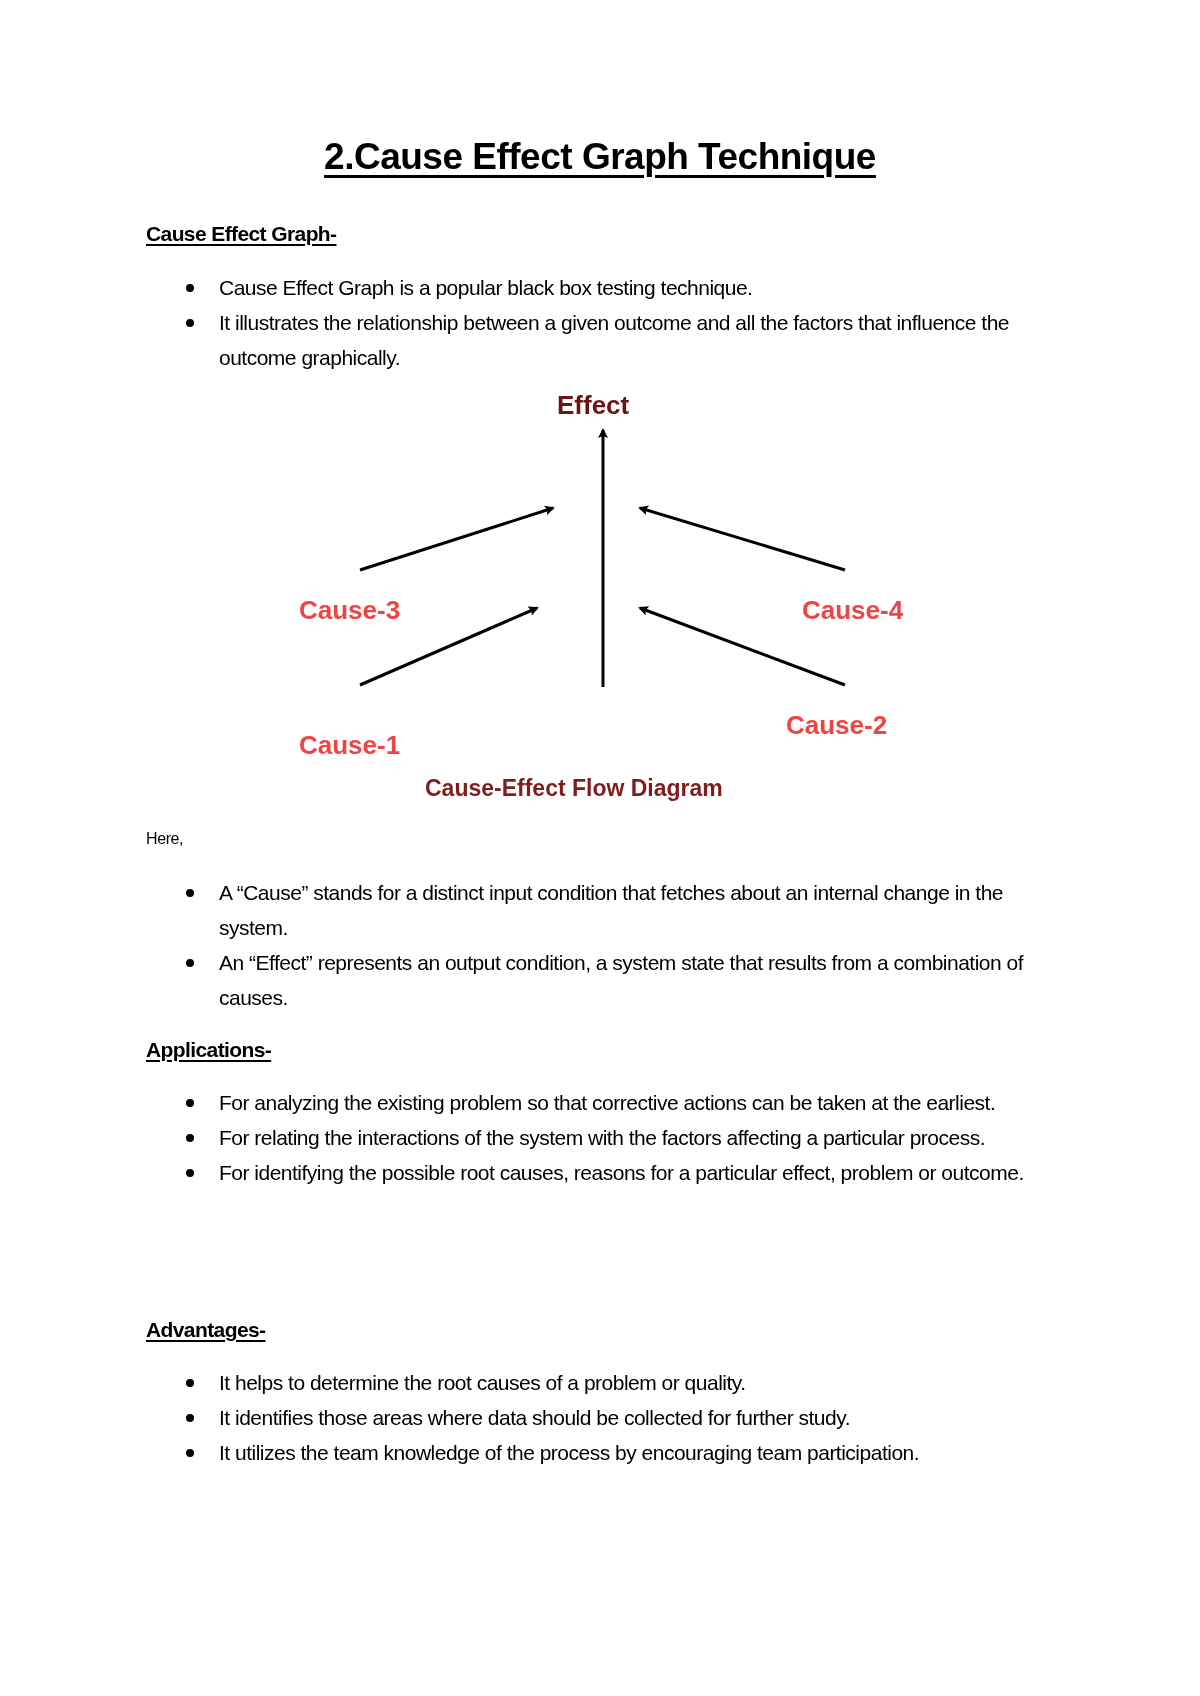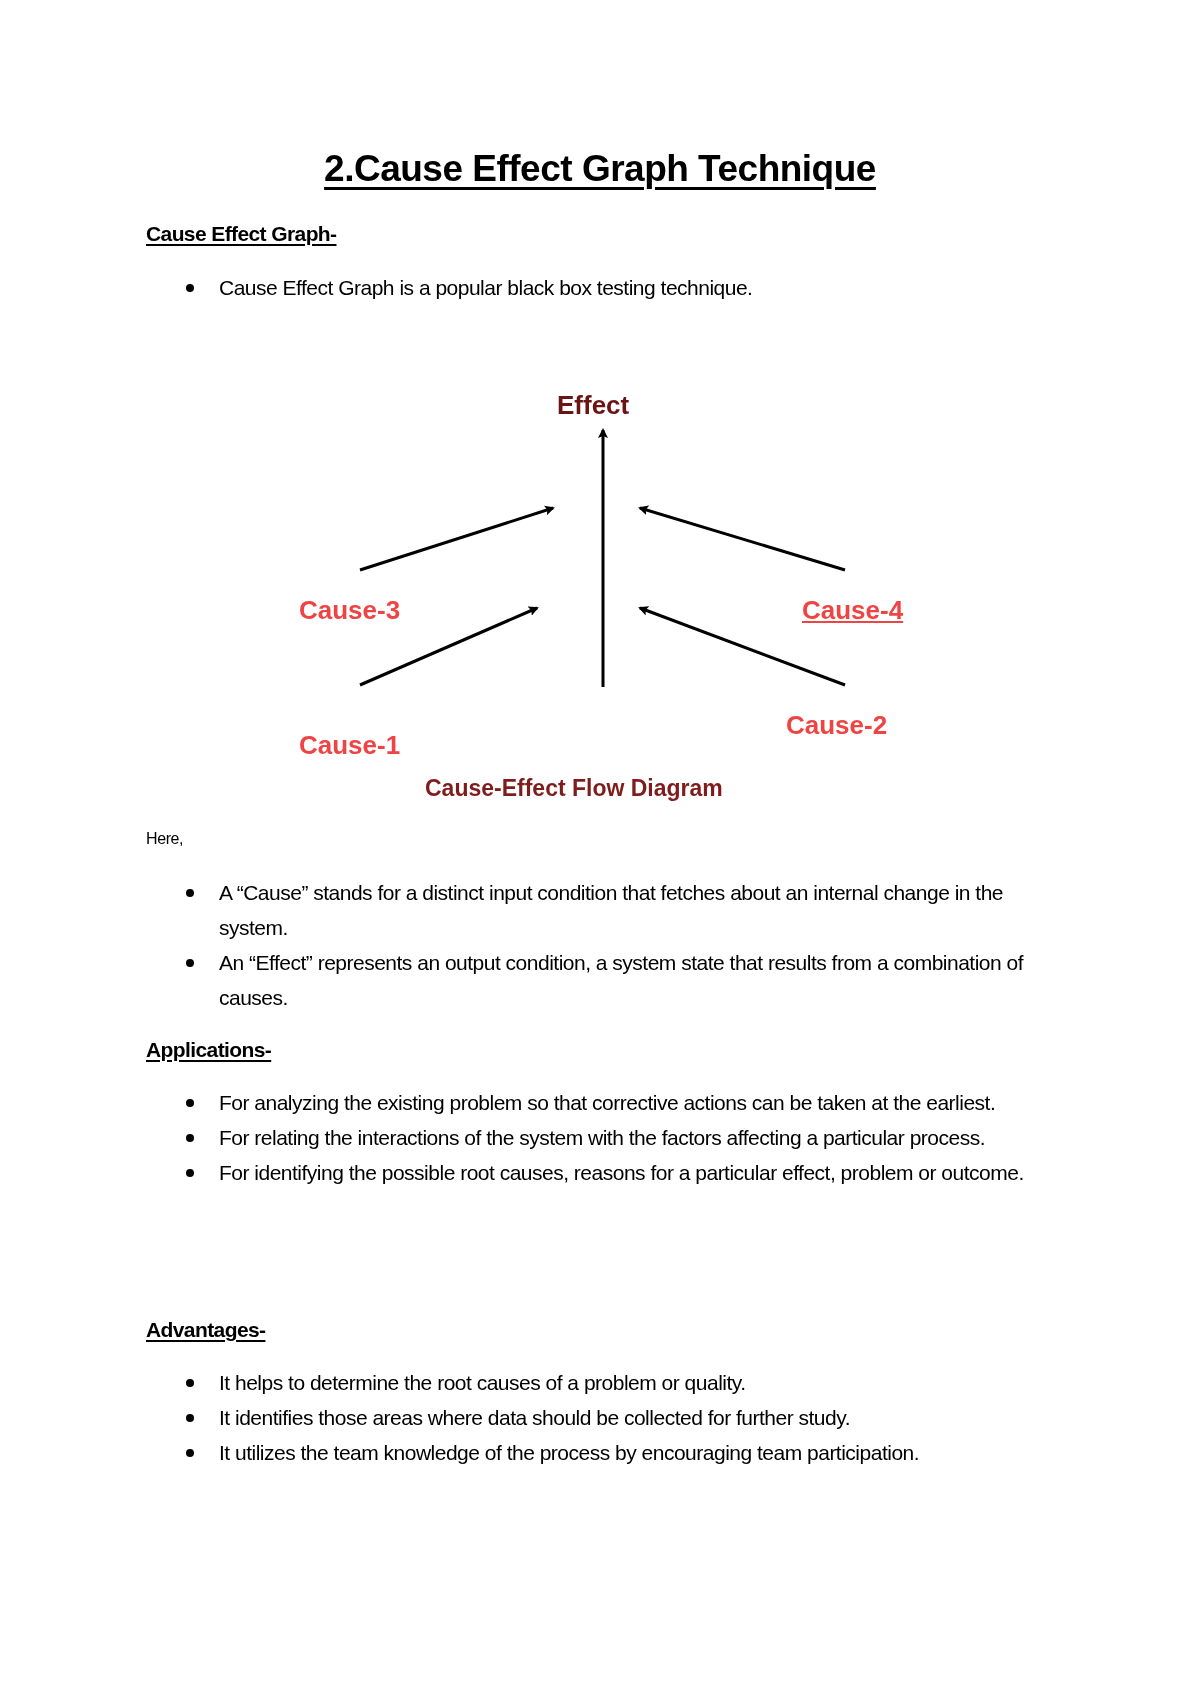--- a/index.html
+++ b/index.html
@@ -1,19 +1,19 @@
 <!DOCTYPE html>
 <html><head>
 <meta charset="utf-8">
 <style>
   html, body { margin: 0; padding: 0; background: #ffffff; }
   body { width: 1200px; height: 1696px; position: relative; overflow: hidden;
          font-family: "Liberation Sans", sans-serif; color: #000; }
   .page { position: absolute; left: 0; top: 0; width: 1200px; height: 1696px; }
-  .title { position: absolute; left: 0; width: 1200px; top: 148px; text-align: center;
+  .title { position: absolute; left: 0; width: 1200px; top: 136px; text-align: center;
            font-size: 37px; font-weight: bold; letter-spacing: -0.5px; }
   .title span { text-decoration: underline; text-decoration-thickness: 3px; text-underline-offset: 6px; }
   .heading { position: absolute; left: 146px; font-size: 21px; font-weight: bold;
              text-decoration: underline; text-underline-offset: 3px; letter-spacing: -0.6px; }
   .plain { position: absolute; left: 146px; font-size: 16px; letter-spacing: -0.4px; }
   ul.blist { position: absolute; left: 0; margin: 0; padding: 0; list-style: none; width: 1200px; }
   ul.blist li { position: relative; padding-left: 219px; padding-right: 130px; font-size: 21px;
                 line-height: 35px; letter-spacing: -0.5px; margin-bottom: 0; }
   ul.blist li .bullet { position: absolute; left: 186px; top: 14px; width: 8px; height: 8px;
                         border-radius: 50%; background: #000; }
@@ -31,20 +31,24 @@
   <div class="title">
     <span>2.Cause Effect Graph Technique</span>
   </div>
 
   <div class="heading" style="top:222px;">Cause Effect Graph-</div>
   <ul class="blist" style="top:270px;">
     <li>
       <span class="bullet"></span>
       <span>Cause Effect Graph is a popular black box testing technique.</span>
     </li>
+    <li>
+      <span class="bullet"></span>
+      <span>It illustrates the relationship between a given outcome and all the factors that influence the outcome graphically.</span>
+    </li>
   </ul>
 
   <div class="diagram">
     <svg width="1200" height="420" style="position:absolute;left:0;top:0;">
       <defs>
         <marker id="ah" markerWidth="10" markerHeight="10" refX="8" refY="5" orient="auto" markerUnits="userSpaceOnUse">
           <path d="M0,0 L10,5 L0,10 L2,5 Z" fill="#000"></path>
         </marker>
       </defs>
 
@@ -53,21 +57,21 @@
       <line x1="360" y1="190" x2="553" y2="128" stroke="#000" stroke-width="3" marker-end="url(#ah)"></line>
 
       <line x1="360" y1="305" x2="537" y2="228" stroke="#000" stroke-width="3" marker-end="url(#ah)"></line>
 
       <line x1="845" y1="190" x2="640" y2="128" stroke="#000" stroke-width="3" marker-end="url(#ah)"></line>
 
       <line x1="845" y1="305" x2="640" y2="228" stroke="#000" stroke-width="3" marker-end="url(#ah)"></line>
     </svg>
     <div class="dlabel effect-label">Effect</div>
     <div class="dlabel cause-label" style="left:299px; top:215px;">Cause-3</div>
-    <div class="dlabel cause-label" style="left:802px; top:215px;text-decoration:underline;">Cause-4</div>
+    <div class="dlabel cause-label" style="left:802px; top:215px;">Cause-4</div>
     <div class="dlabel cause-label" style="left:299px; top:330px;margin-top:20px;">Cause-1</div>
     <div class="dlabel cause-label" style="left:786px; top:330px;">Cause-2</div>
     <div class="dlabel caption">Cause-Effect Flow Diagram</div>
   </div>
 
   <div class="plain" style="top:830px;">Here,</div>
   <ul class="blist" style="top:875px;">
     <li>
       <span class="bullet"></span>
       <span>A “Cause” stands for a distinct input condition that fetches about an internal change in the system.</span>

